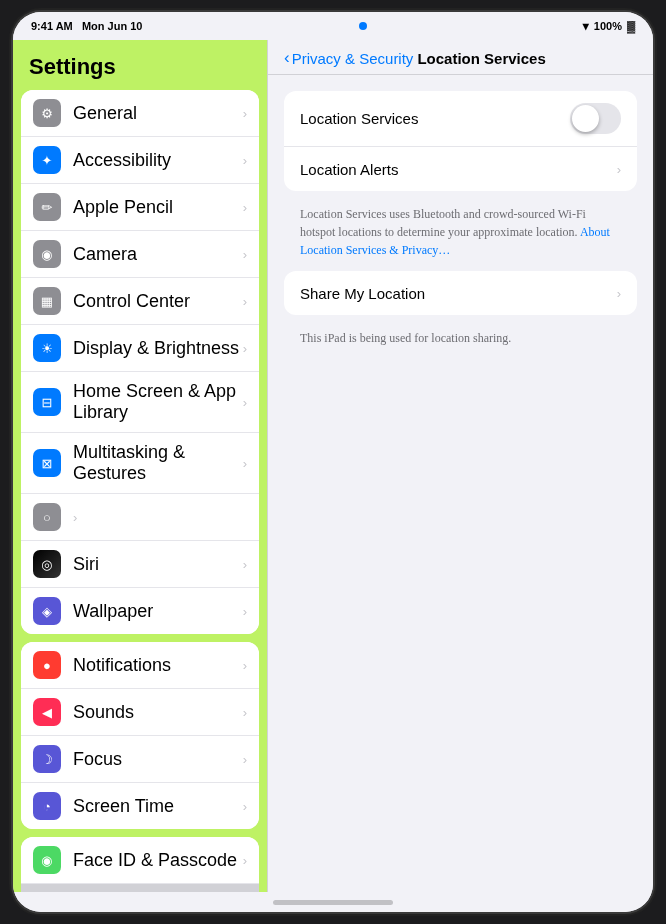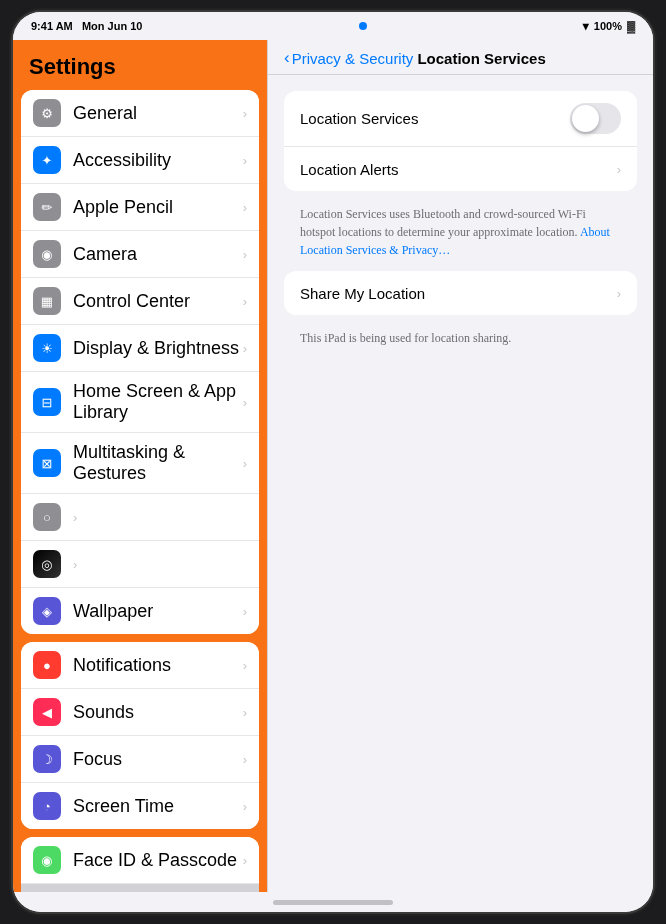--- a/index.html
+++ b/index.html
@@ -61,21 +61,21 @@
     
     .main-content {
       display: flex;
       flex: 1;
       overflow: hidden;
     }
 
     
     .sidebar {
       width: 255px;
-      background: #f97316;
+      background: #bef264;
       display: flex;
       flex-direction: column;
       overflow-y: auto;
       flex-shrink: 0;
       border-right: 1px solid #d1d1d6;
     }
 
     .sidebar-title {
       font-size: 22px;
       font-weight: 700;
@@ -356,20 +356,21 @@
             <div class="settings-row">
               <div class="row-icon icon-gray" style="font-size: 13px;">
                 <span style="font-size: 13px;">○</span>
               </div>
               <span class="row-chevron">›</span>
             </div>
             <div class="settings-row">
               <div class="row-icon icon-siri" style="font-size: 13px;">
                 <span style="font-size: 13px;">◎</span>
               </div>
+              <span class="row-label">Siri</span>
               <span class="row-chevron">›</span>
             </div>
             <div class="settings-row">
               <div class="row-icon icon-wallpaper" style="font-size: 13px;">
                 <span style="font-size: 13px;">◈</span>
               </div>
               <span class="row-label">Wallpaper</span>
               <span class="row-chevron">›</span>
             </div>
           </div>

